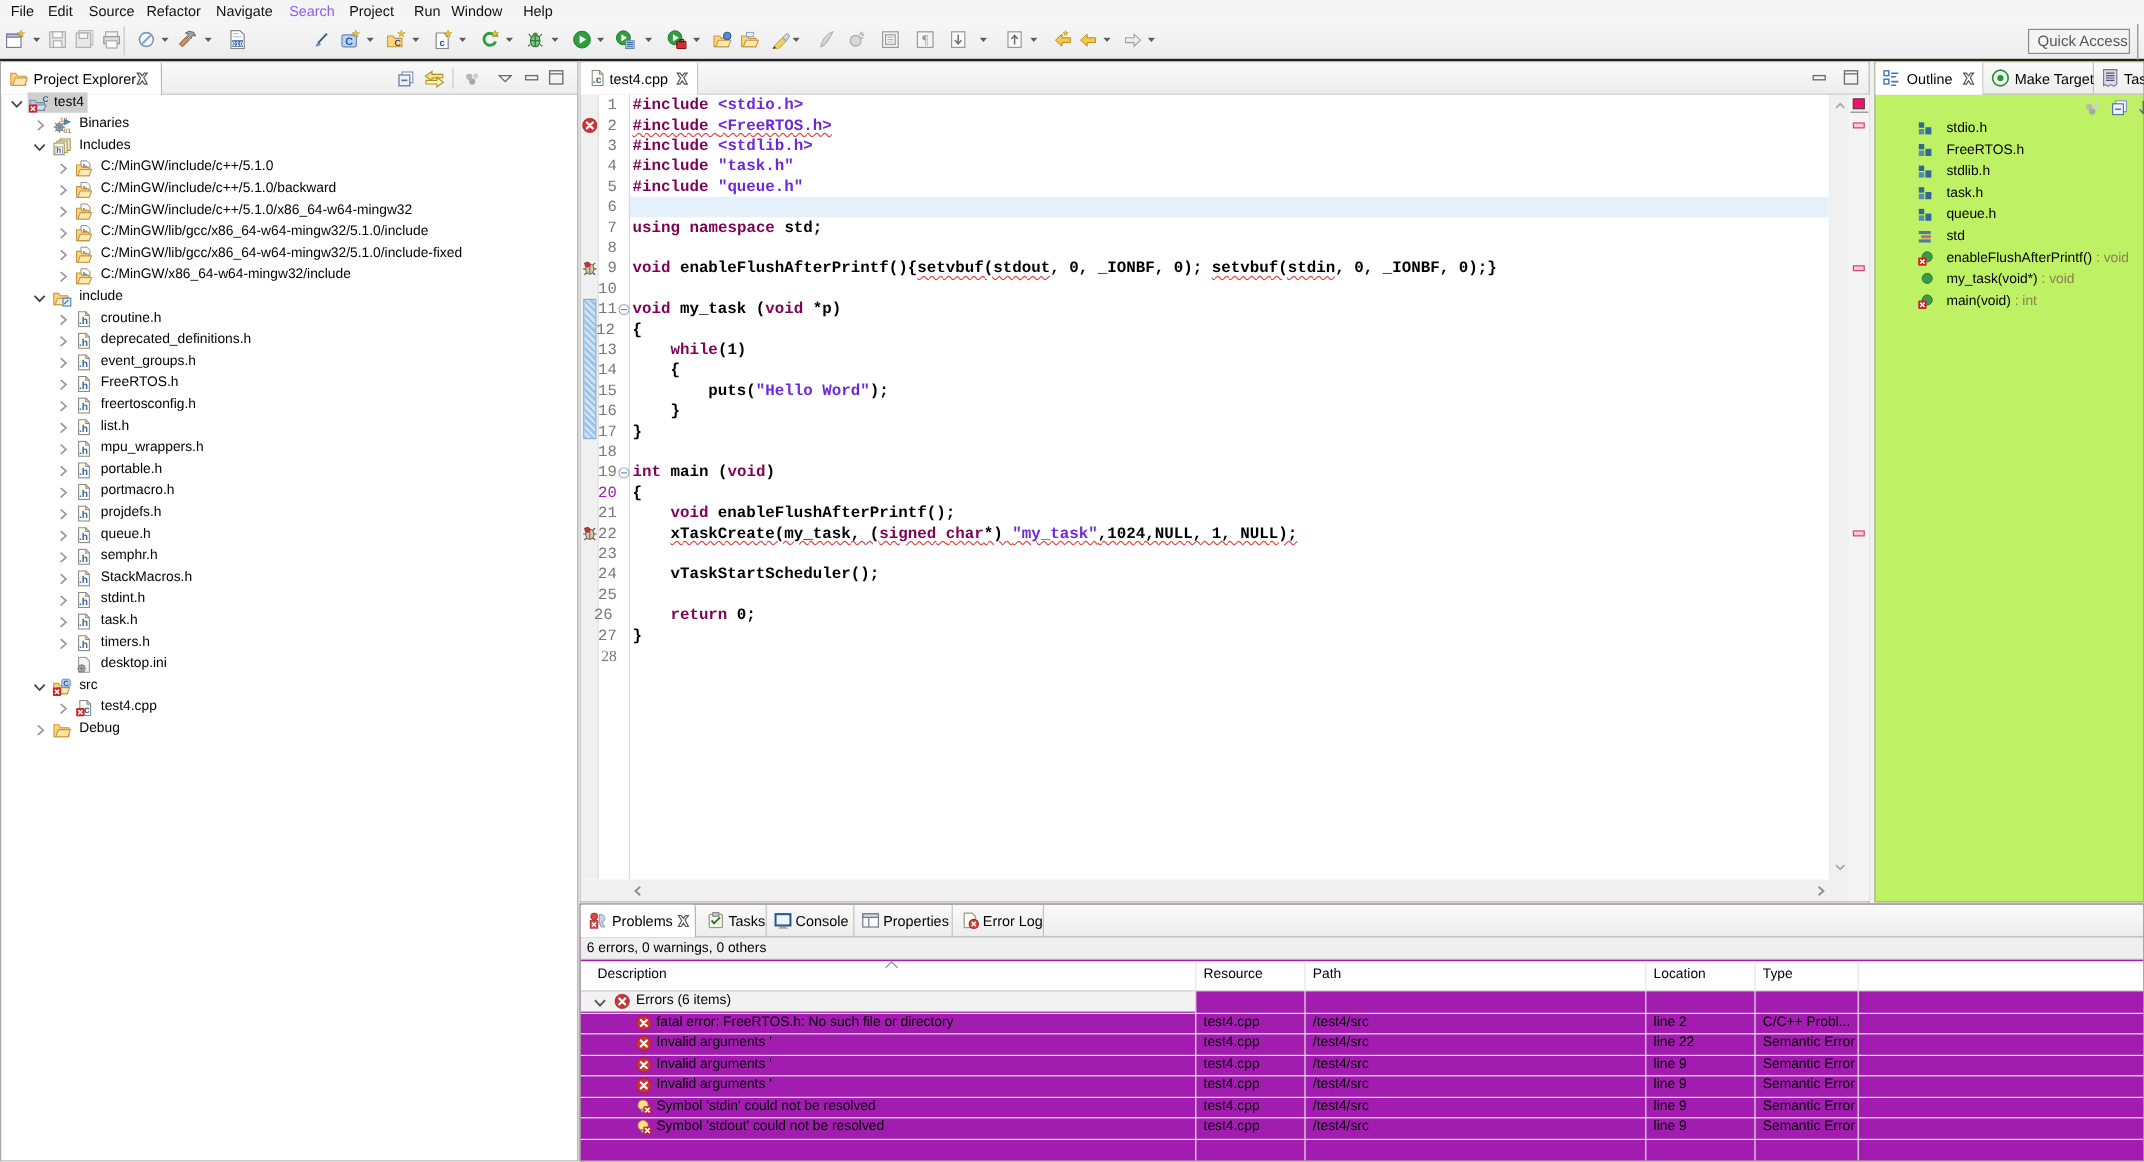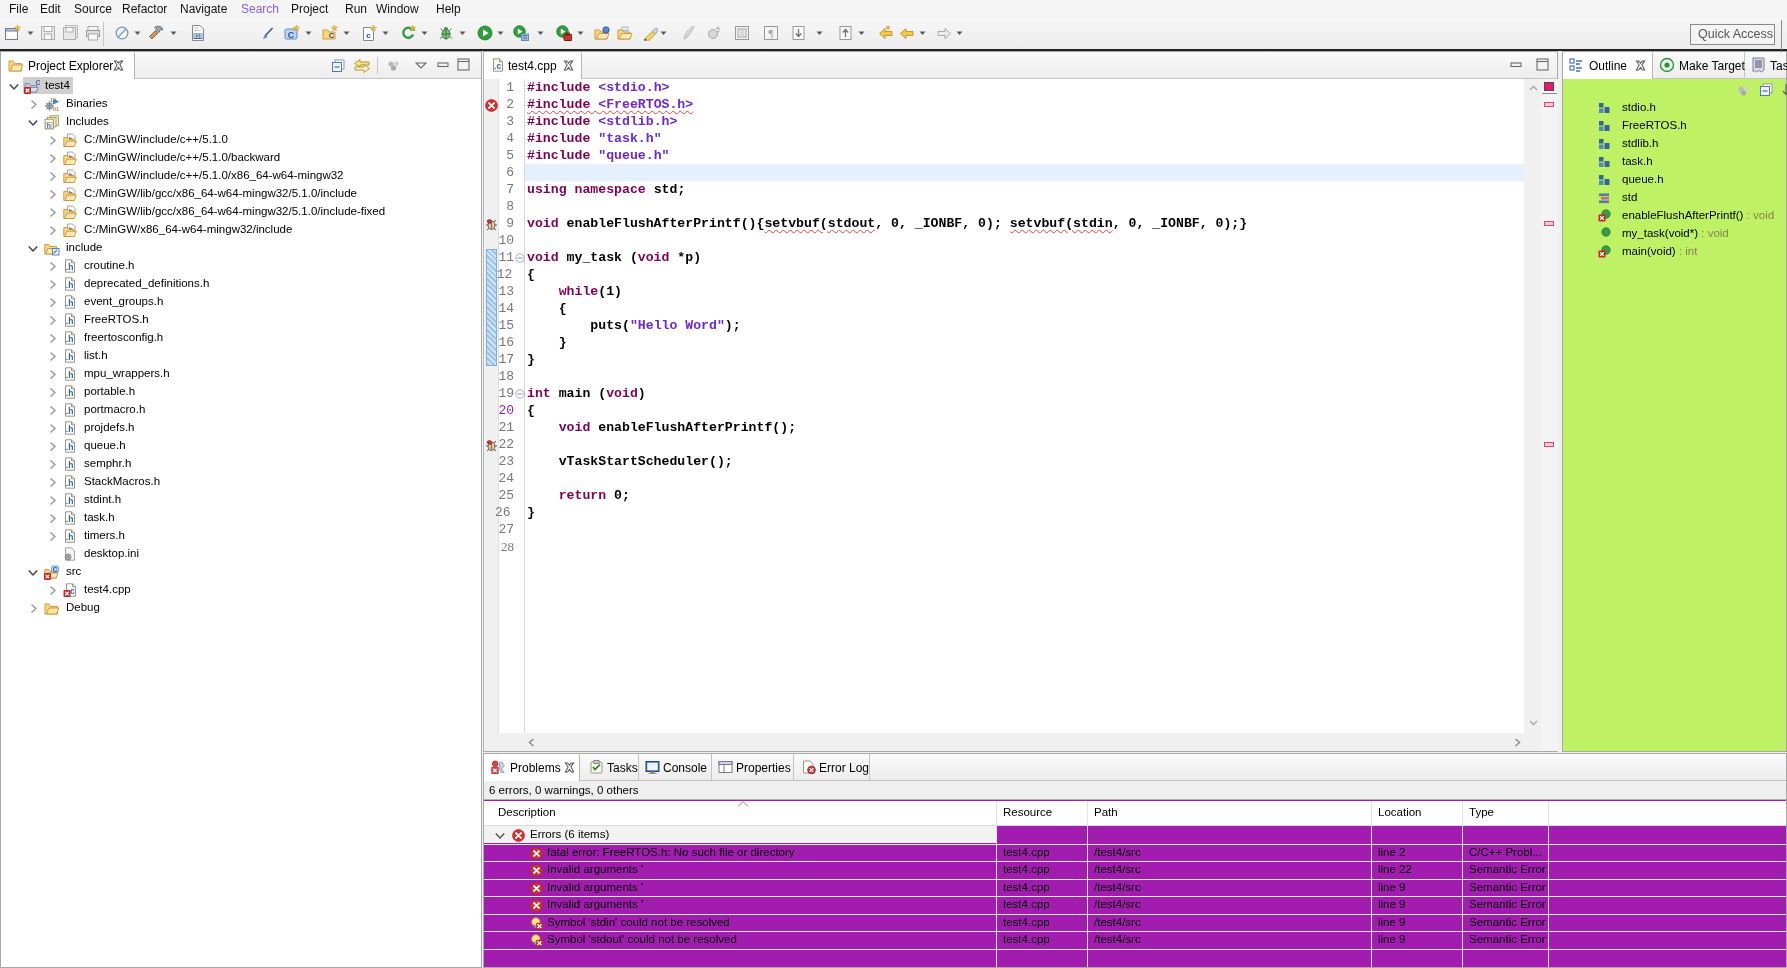--- a/index.html
+++ b/index.html
@@ -623,20 +623,21 @@
 {
     <span class="k">while</span>(1)
     {
         puts(<span class="s">"Hello Word"</span>);
     }
 }
 
 <span class="k">int</span> main (<span class="k">void</span>)
 {
     <span class="k">void</span> enableFlushAfterPrintf();
+    <span class="wv">xTaskCreate(my_task, (<span class="k">signed</span> <span class="k">char</span>*) <span class="s">"my_task"</span>,1024,NULL, 1, NULL);</span>
 
     vTaskStartScheduler();
 
     <span class="k">return</span> 0;
 }
 
 </pre>
 </div>
 <div class="abs" style="left:1040px;top:27px;width:17px;height:672px;background:#f0f0f0"></div>
 <svg class="abs" style="left:1045px;top:33px" width="9" height="6" viewBox="0 0 9 6">

